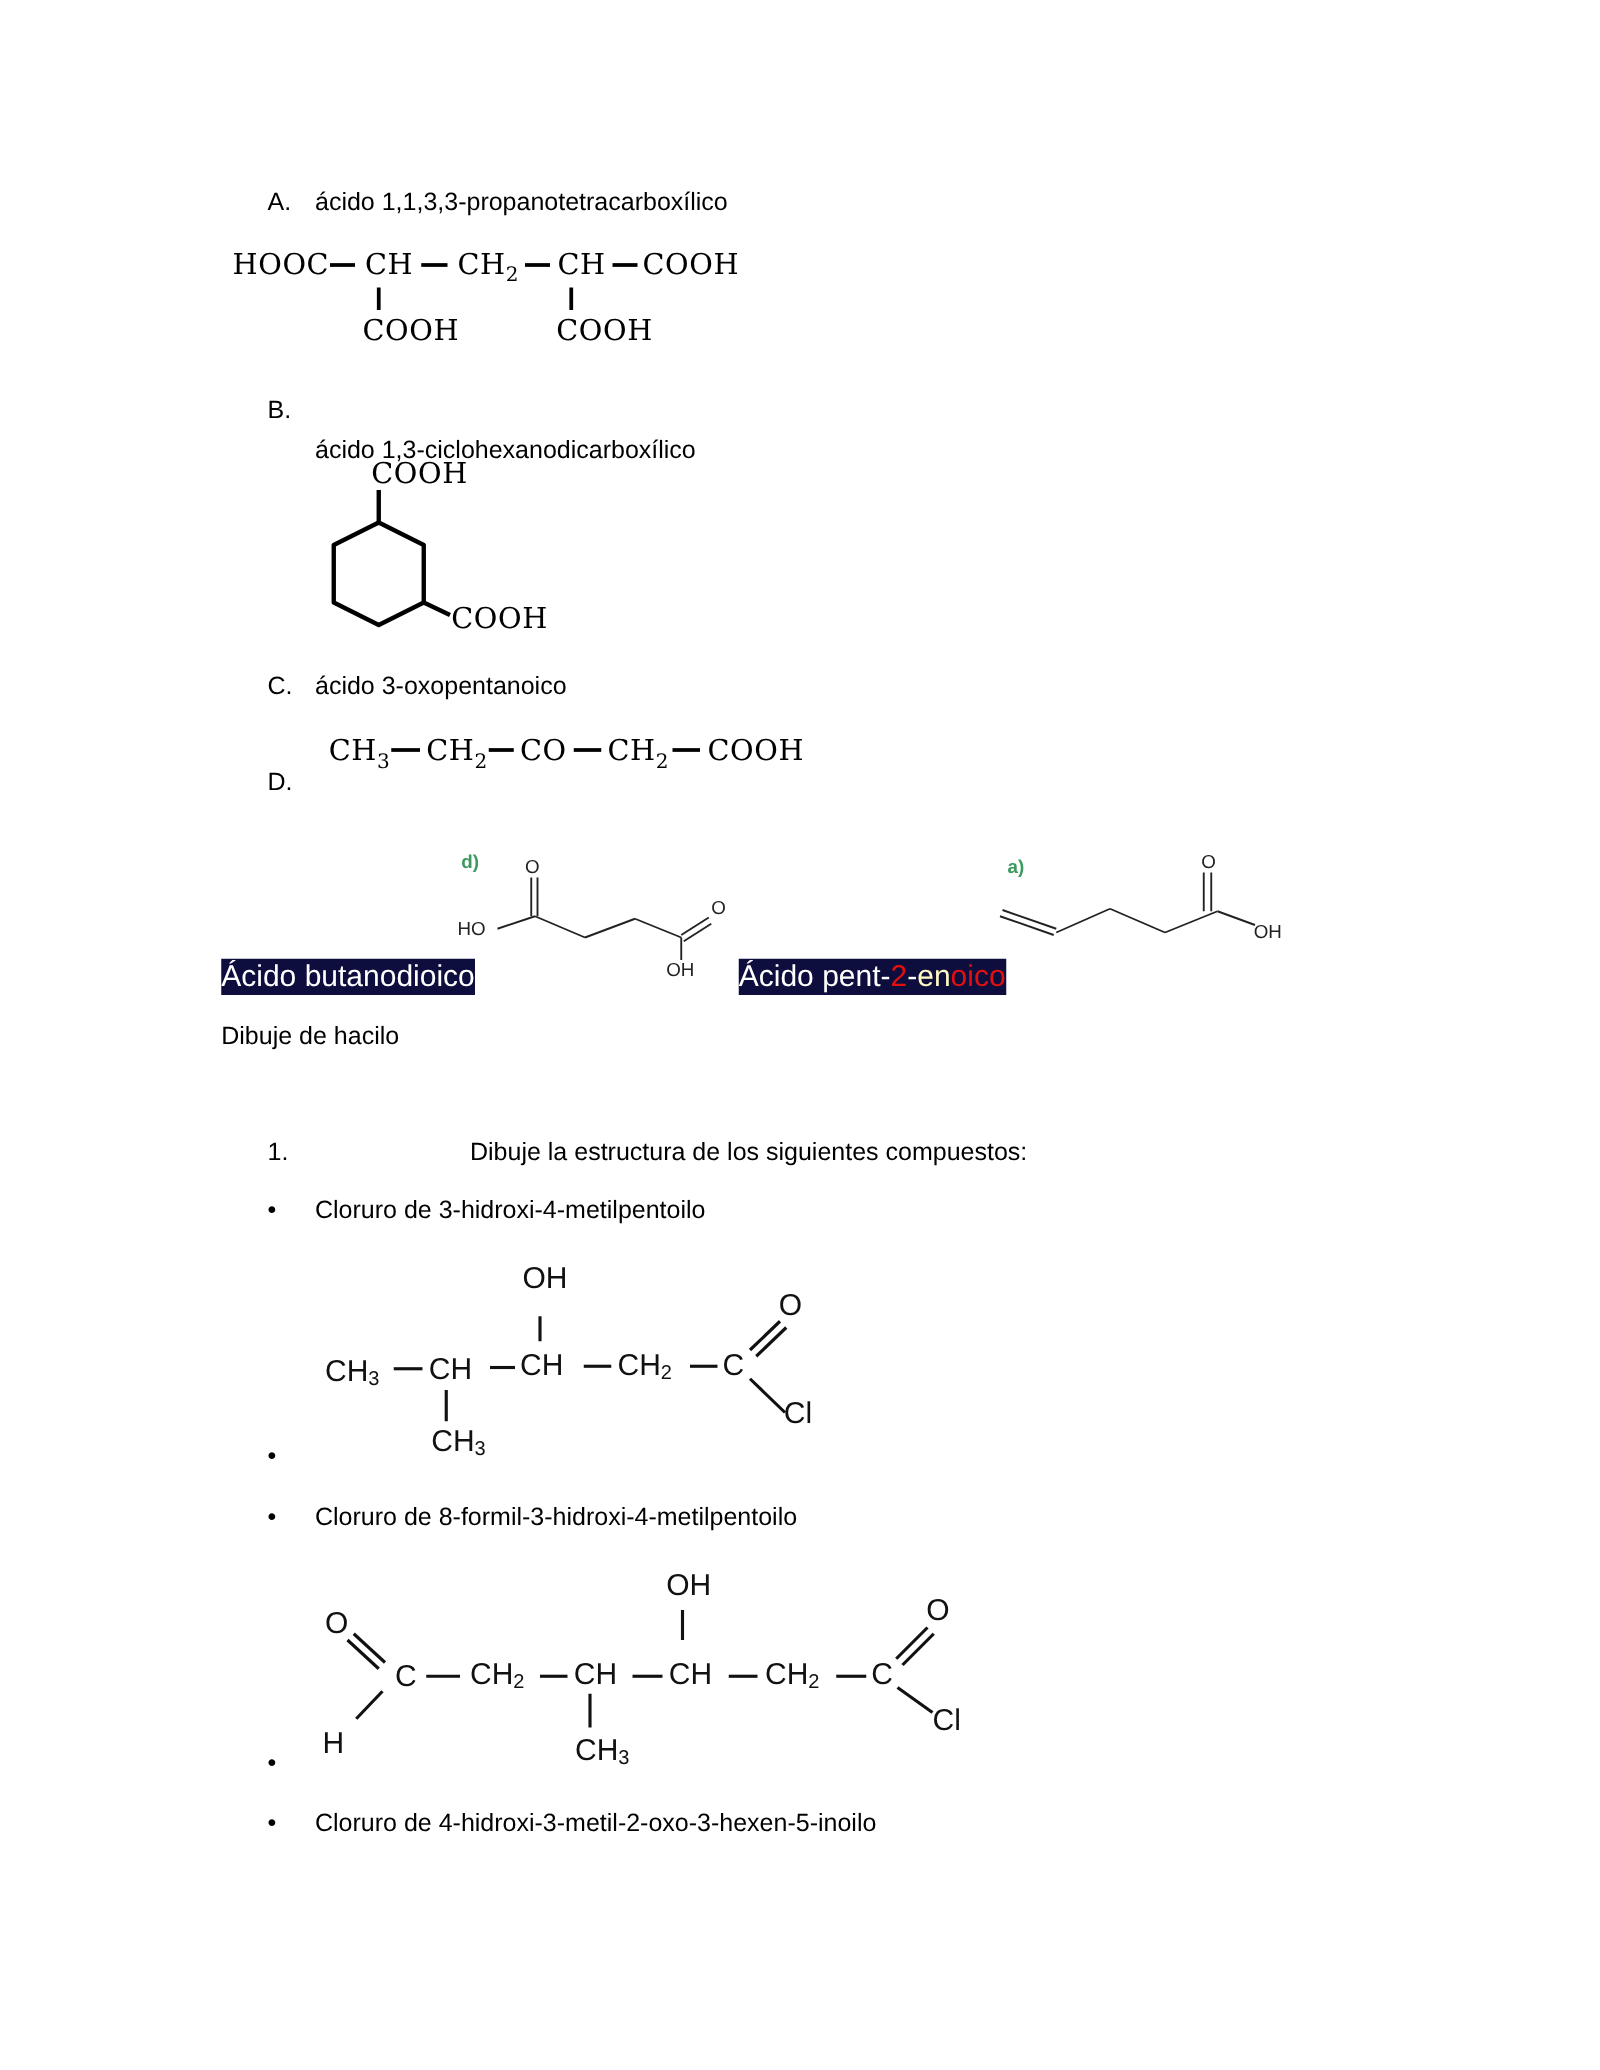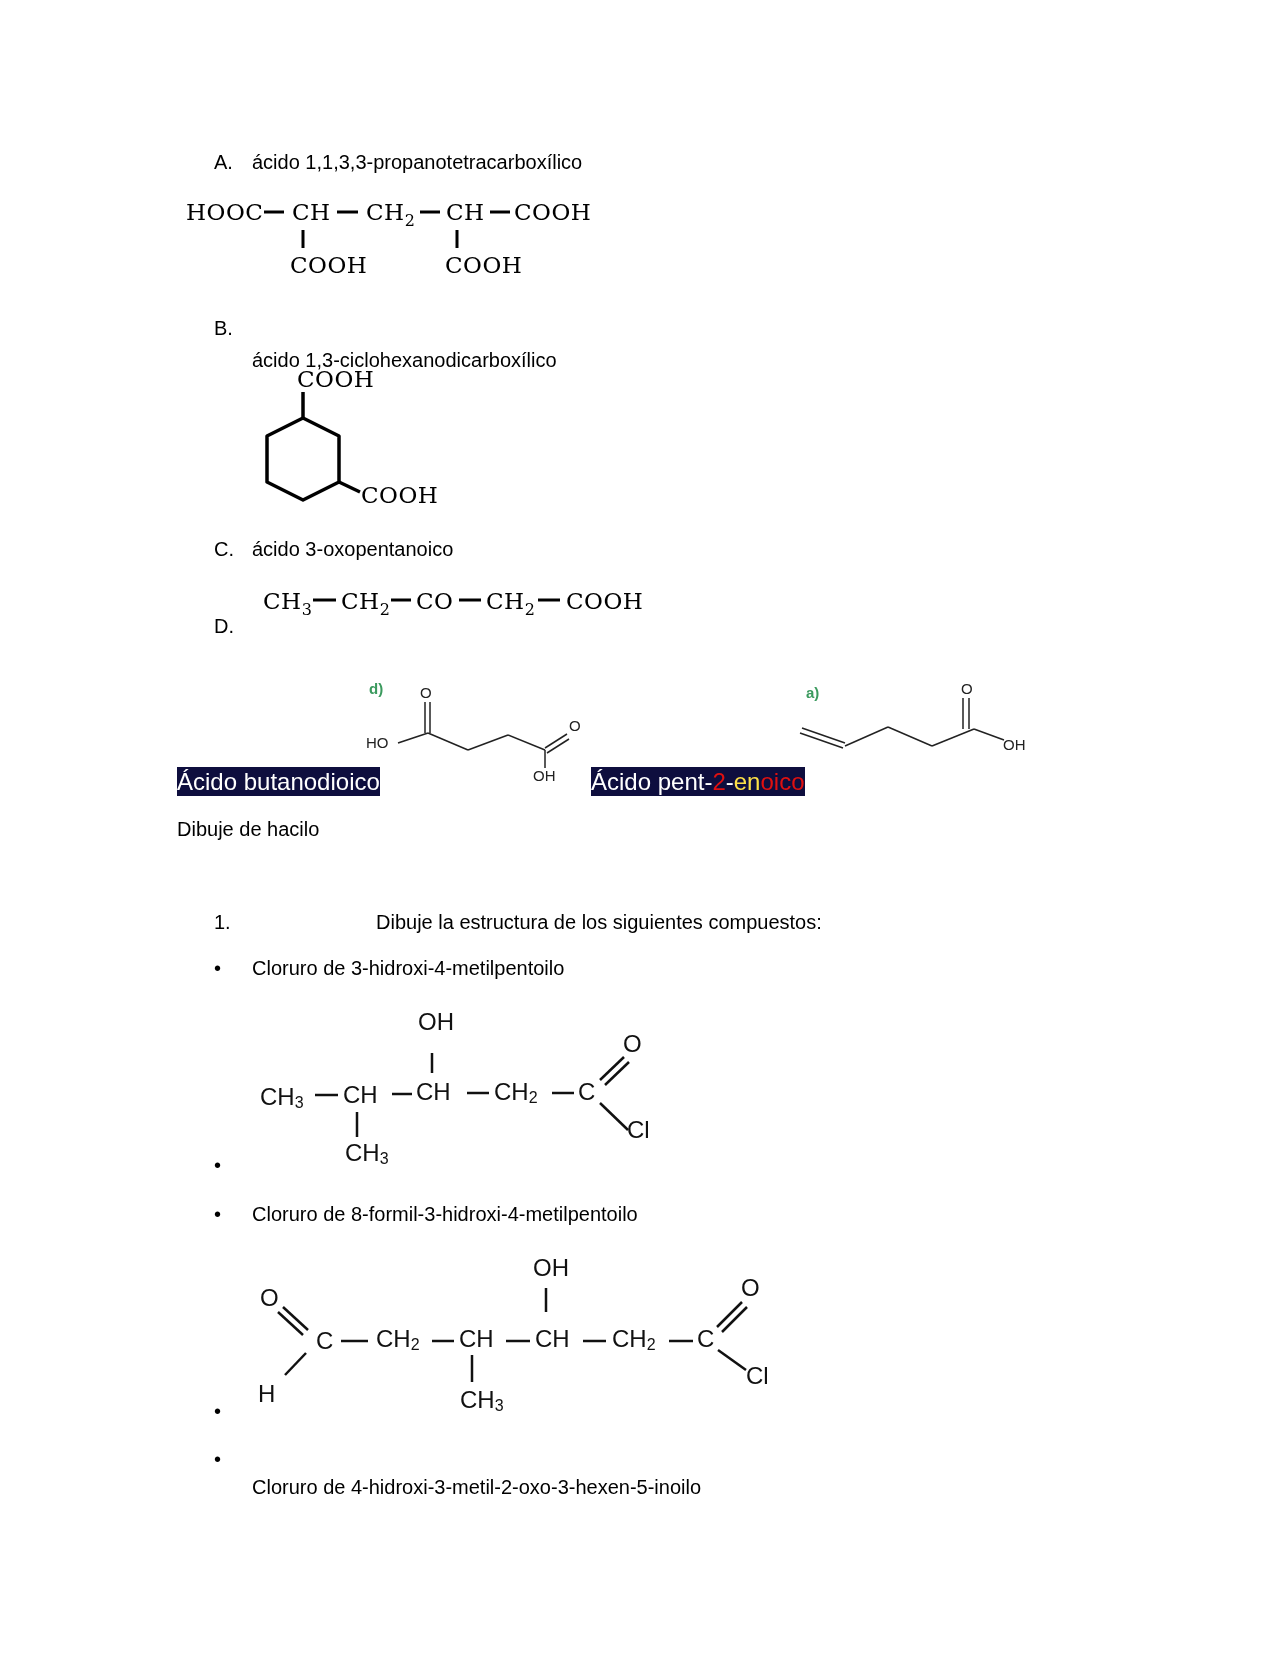--- a/index.html
+++ b/index.html
@@ -4,21 +4,21 @@
 <style>
   html, body { margin:0; padding:0; background:#ffffff; }
   body { width:1280px; height:1656px; position:relative; overflow:hidden;
          font-family:"Liberation Sans", sans-serif; color:#000; }
   .txt { position:absolute; font-family:"Liberation Sans", sans-serif; font-size:20px; line-height:24px; white-space:nowrap; color:#000; }
   .lbl { position:absolute; font-size:24px; line-height:24px; white-space:nowrap; }
   .formula { position:absolute; font-family:"DejaVu Serif", serif; font-size:23px; white-space:nowrap; letter-spacing:0.5px; }
   .formula sub { font-size:16px; vertical-align:-6px; }
   .hl { background:#0e0e3e; color:#ffffff; padding:1px 0; }
   .red { color:#e01010; }
-  .green { color:#fde047; }
+  .green { color:#fef9c3; }
   svg { position:absolute; overflow:visible; }
   .svgtext { font-family:"Liberation Sans", sans-serif; }
 </style>
 </head>
 <body>
 
 <div class="txt" style="left:214px;top:150px;">A.</div>
 <div class="txt" style="left:252px;top:150px;">ácido 1,1,3,3-propanotetracarboxílico</div>
 
 <div>
@@ -192,13 +192,13 @@
     <line x1="546" y1="1288" x2="546" y2="1312"></line>
     <line x1="472" y1="1355" x2="472" y2="1382"></line>
     <line x1="717" y1="1327" x2="742" y2="1302"></line>
     <line x1="722" y1="1332" x2="747" y2="1307"></line>
     <line x1="718" y1="1350" x2="746" y2="1370"></line>
   </g>
 </svg>
 <div class="txt" style="left:214px;top:1399px;">•</div>
 
 <div class="txt" style="left:214px;top:1447px;">•</div>
-<div class="txt" style="left:252px;top:1447px;margin-top:28px;">Cloruro de 4-hidroxi-3-metil-2-oxo-3-hexen-5-inoilo</div>
+<div class="txt" style="left:252px;top:1447px;">Cloruro de 4-hidroxi-3-metil-2-oxo-3-hexen-5-inoilo</div>
 
 </body></html>

